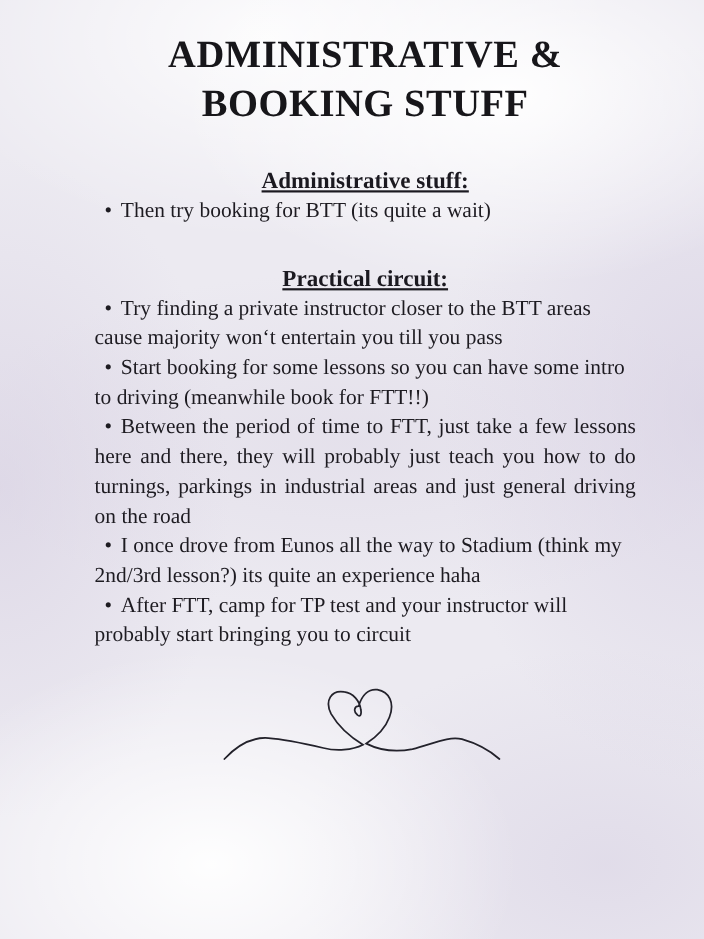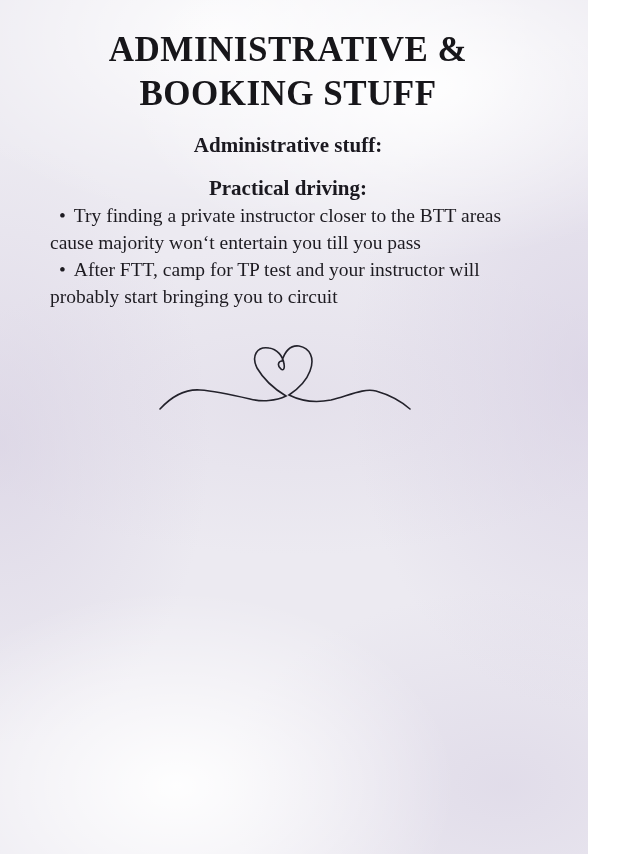--- a/index.html
+++ b/index.html
@@ -4,49 +4,51 @@
 <style>
   * { box-sizing: border-box; }
   html, body { margin: 0; padding: 0; }
   body {
     width: 640px; height: 854px;
     font-family: "Liberation Serif", "DejaVu Serif", serif;
     color: #1d1b21;
   }
   .canvas {
     position: relative;
-    width: 588px; height: 854px;
+    width: 640px; height: 854px;
     overflow: hidden;
     background-color: #eceaf1;
     background-image:
       radial-gradient(ellipse 430px 250px at 72% 10%, rgba(255,255,255,0.95), rgba(255,255,255,0) 70%),
       radial-gradient(ellipse 480px 280px at 38% 4%,  rgba(255,255,255,0.85), rgba(255,255,255,0) 65%),
       radial-gradient(ellipse 430px 300px at 30% 92%, rgba(255,255,255,0.95), rgba(255,255,255,0) 65%),
       radial-gradient(ellipse 300px 430px at 0% 52%,  rgba(211,203,223,0.55), rgba(211,203,223,0) 70%),
       radial-gradient(ellipse 340px 480px at 100% 44%, rgba(212,204,225,0.60), rgba(212,204,225,0) 70%),
       radial-gradient(ellipse 520px 220px at 50% 47%, rgba(219,213,228,0.45), rgba(219,213,228,0) 70%),
       radial-gradient(ellipse 400px 280px at 86% 92%, rgba(214,207,226,0.50), rgba(214,207,226,0) 70%);
+    padding-left: 36px;
   }
   .sheet { padding: 28px 62px 0 50px; }
   .title {
     text-align: center;
     font-size: 35px;
     line-height: 44px;
     font-weight: 700;
     letter-spacing: 0.5px;
     color: #17161a;
     margin: 0 0 0 0;
   }
   h2 {
     text-align: center;
     font-size: 21px;
     line-height: 27px;
     font-weight: 700;
-    margin: 16px 0 0 0;
+    margin: 35px 0 0 0;
     color: #1b1920;
+    text-decoration: underline;
   }
   p.li {
     margin: 0;
     font-size: 19.5px;
     line-height: 27px;
     text-align: left;
   }
   p.li.justify { text-align: justify; }
   p.li .mark { margin-left: 9px; margin-right: 8px; }
   .doodle-wrap {
@@ -61,25 +63,29 @@
 <div class="canvas">
   <div class="sheet">
 
     <h1 class="title">
       <span>ADMINISTRATIVE &amp;</span><br>
       <span>BOOKING STUFF</span>
     </h1>
 
     <section>
       <h2>Administrative stuff:</h2>
+      <p class="li"><span class="mark">•</span><span>Then try booking for BTT (its quite a wait)</span></p>
     </section>
 
     <section>
-      <h2>Practical driving:</h2>
+      <h2>Practical circuit:</h2>
       <p class="li"><span class="mark">•</span><span>Try finding a private instructor closer to the BTT areas cause majority won‘t entertain you till you pass</span></p>
+      <p class="li"><span class="mark">•</span><span>Start booking for some lessons so you can have some intro to driving (meanwhile book for FTT!!)</span></p>
+      <p class="li justify"><span class="mark">•</span><span>Between the period of time to FTT, just take a few lessons here and there, they will probably just teach you how to do turnings, parkings in industrial areas and just general driving on the road</span></p>
+      <p class="li"><span class="mark">•</span><span>I once drove from Eunos all the way to Stadium (think my 2nd/3rd lesson?) its quite an experience haha</span></p>
       <p class="li"><span class="mark">•</span><span>After FTT, camp for TP test and your instructor will probably start bringing you to circuit</span></p>
     </section>
 
     <div class="doodle-wrap">
       <svg width="300" height="92" viewBox="0 0 300 92" fill="none" xmlns="http://www.w3.org/2000/svg">
         <path d="M 22,71
                  C 35,57 48,51 62,52
                  C 78,53 95,57 112,61
                  C 124,64 138,63 148,58
                  C 138,52 126,42 119,30

